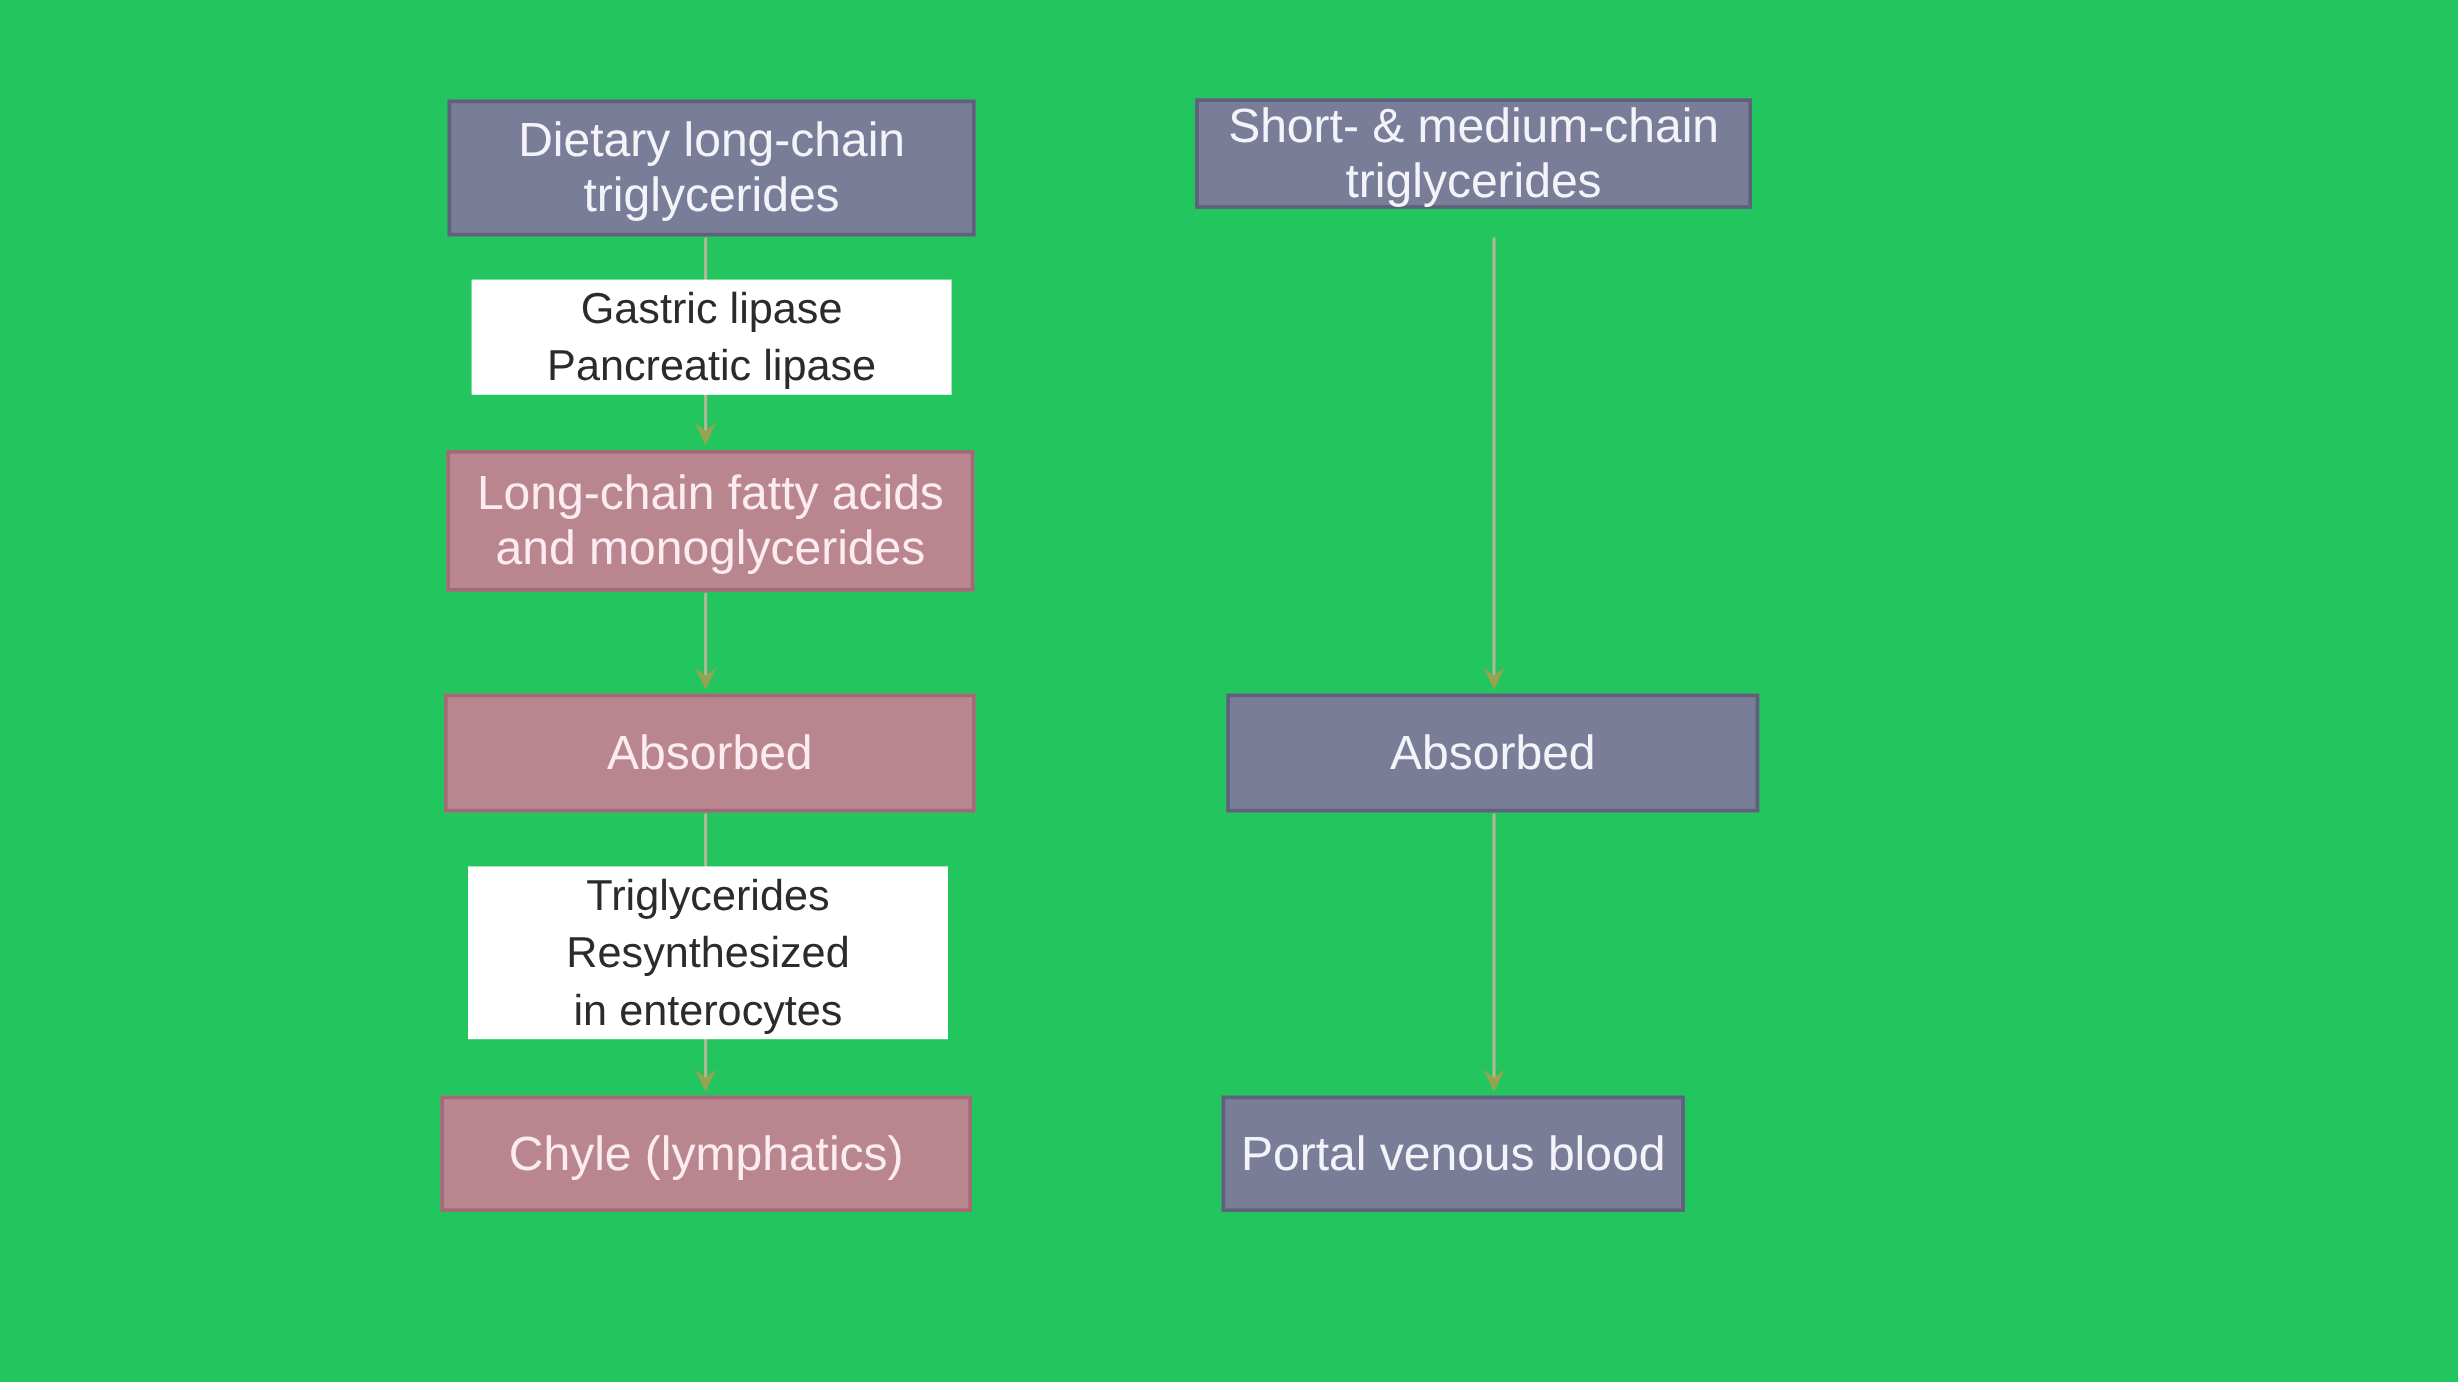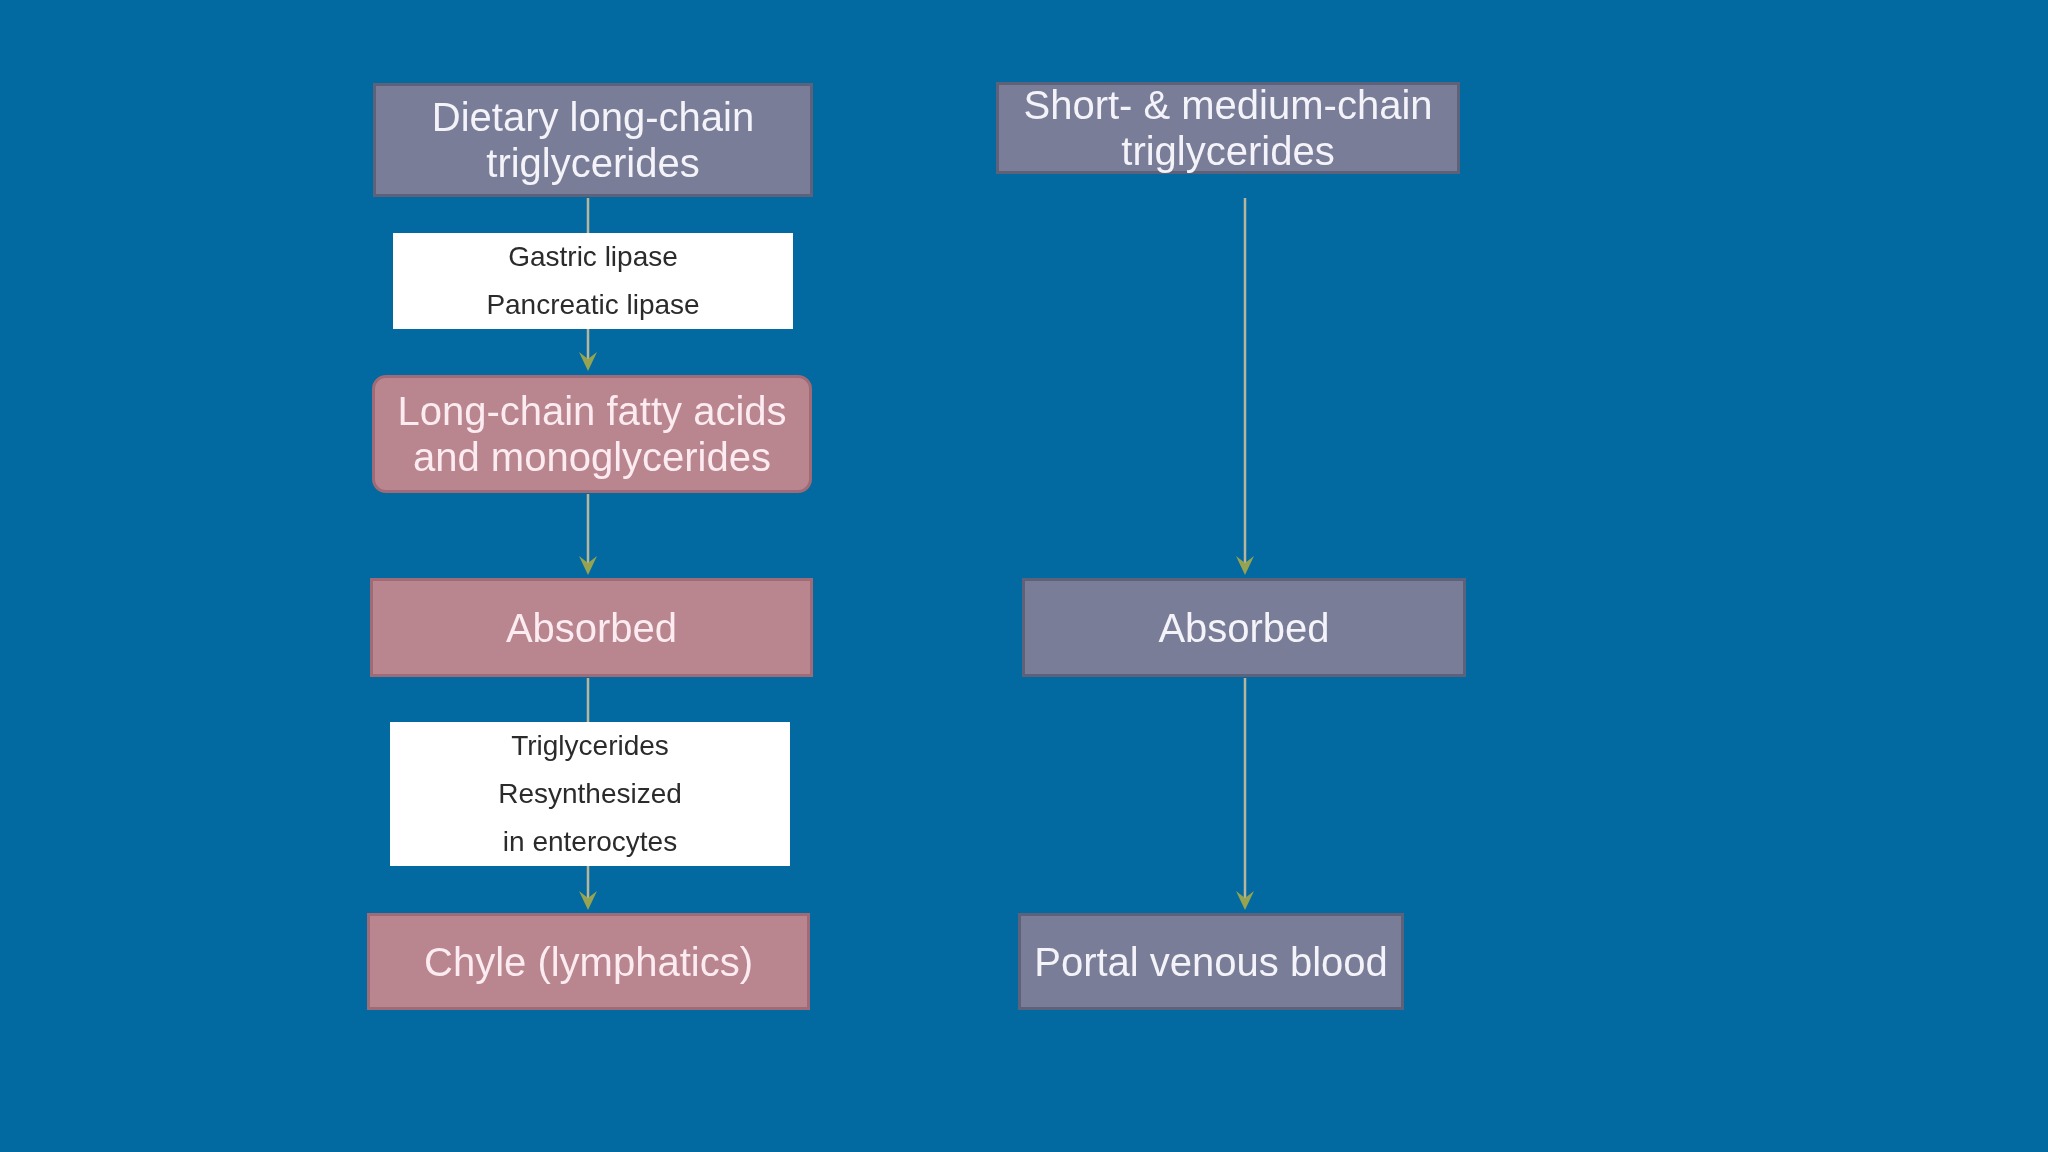--- a/index.html
+++ b/index.html
@@ -4,21 +4,21 @@
 <style>
   html, body {
     margin: 0;
     padding: 0;
     background: #ffffff;
   }
   .canvas {
     position: relative;
     width: 2048px;
     height: 1152px;
-    background: #0369a1;
+    background: #22c55e;
     font-family: "Liberation Sans", sans-serif;
     overflow: hidden;
   }
   svg.arrows {
     position: absolute;
     left: 0;
     top: 0;
     z-index: 1;
   }
   .node {
@@ -40,21 +40,21 @@
   }
   .node.pink {
     background: var(--pink-fill, #b9868f);
     border: 3px solid var(--pink-border, #a06a76);
     color: var(--box-text-pink, #fcebf1);
   }
   .edge-label {
     position: absolute;
     z-index: 2;
     text-align: center;
-    font-size: 28px;
+    font-size: 36px;
     line-height: 48px;
     color: var(--label-text, #2b2b2b);
     white-space: pre-line;
     background: #ffffff;
   }
   .shaft {
     stroke: var(--arrow-shaft, #b6b69c);
     stroke-width: 2.5;
   }
   .head {
@@ -92,21 +92,21 @@
   </svg>
 
   <div class="node purple" style="left:373px; top:83px; width:440px; height:114px;">
     <span>Dietary long-chain
 triglycerides</span>
   </div>
 
   <div class="edge-label" style="left:393px; top:233px; width:400px;">Gastric lipase
 Pancreatic lipase</div>
 
-  <div class="node pink" style="left:372px; top:375px; width:440px; height:118px;border-radius:14px;">
+  <div class="node pink" style="left:372px; top:375px; width:440px; height:118px;">
     <span>Long-chain fatty acids
 and monoglycerides</span>
   </div>
 
   <div class="node pink" style="left:370px; top:578px; width:443px; height:99px;">
     <span>Absorbed</span>
   </div>
 
   <div class="edge-label" style="left:390px; top:722px; width:400px;">Triglycerides
 Resynthesized

